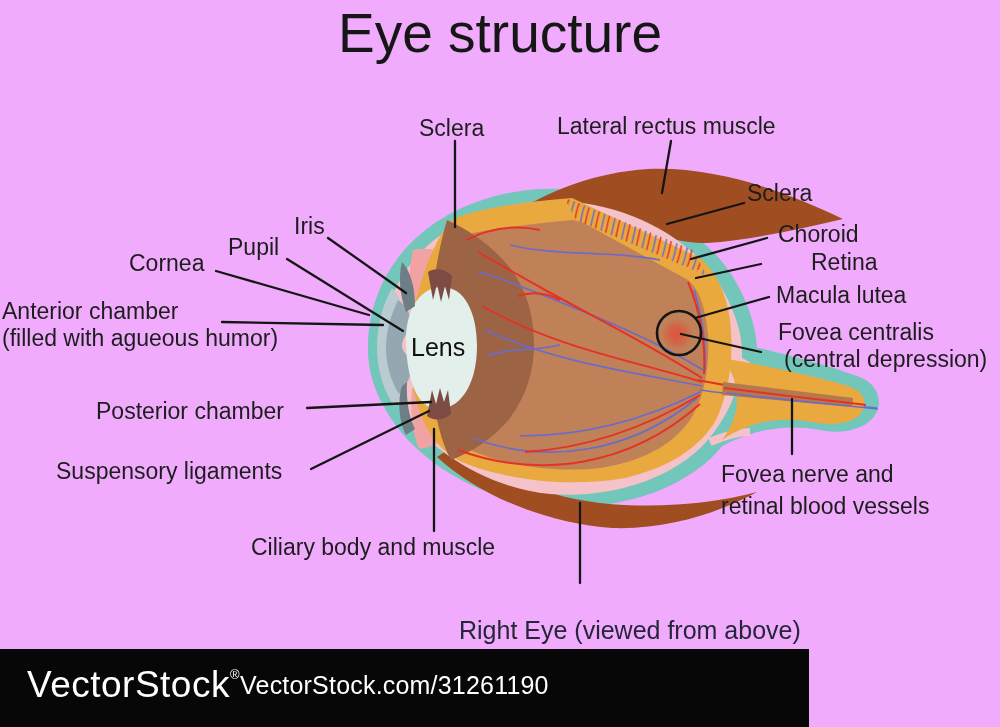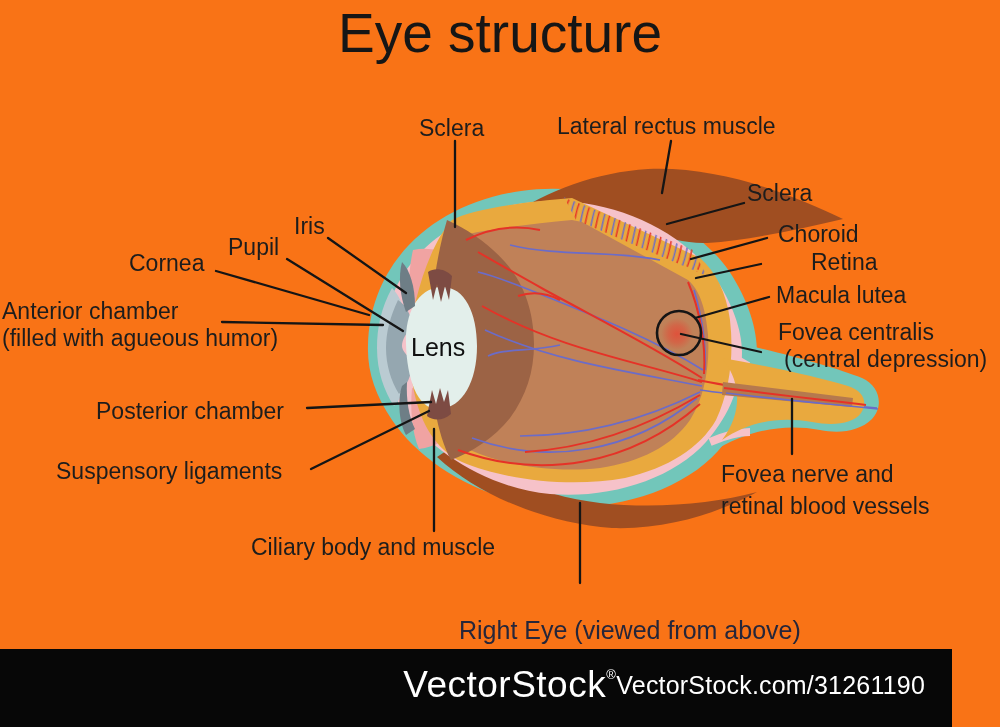--- a/index.html
+++ b/index.html
@@ -1,27 +1,27 @@
 <!DOCTYPE html>
 <html><head>
 <meta charset="utf-8">
 <style>
   html,body{margin:0;padding:0;background:#fff;}
-  #stage{position:relative;width:1000px;height:727px;background:#f97316;overflow:hidden;
+  #stage{position:relative;width:1000px;height:727px;background:#f0abfc;overflow:hidden;
          font-family:"Liberation Sans", sans-serif;}
   #diagram-svg{position:absolute;left:0;top:0;}
   .lbl{position:absolute;color:#1d1d1d;font-size:23px;line-height:1.18;white-space:nowrap;}
   .lbl .sub{display:block;}
   #title{position:absolute;left:0;top:1px;width:1000px;text-align:center;
          font-size:55px;color:#161616;letter-spacing:0px;}
   #caption{position:absolute;left:434px;top:616px;font-size:25px;color:#26263a;margin-left:25px;}
   #lens-label{position:absolute;left:411px;top:333px;font-size:25px;color:#101010;}
   .leader{stroke:#151515;stroke-width:2.3;fill:none;stroke-linecap:round;}
-  #bar{position:absolute;left:0;top:649px;width:952px;height:78px;display:flex;
-       align-items:center;justify-content:flex-end;box-sizing:border-box;
+  #bar{position:absolute;left:0;top:649px;width:809px;height:78px;display:flex;
+       align-items:center;justify-content:flex-start;box-sizing:border-box;
        padding:0 27px 6px 27px;}
   #brand{font-size:37px;letter-spacing:.5px;}
   #brand sup{font-size:13px;vertical-align:18px;}
   #barcode{font-size:25px;letter-spacing:.2px;}
 </style>
 </head>
 <body>
 
 <div id="stage">
 

